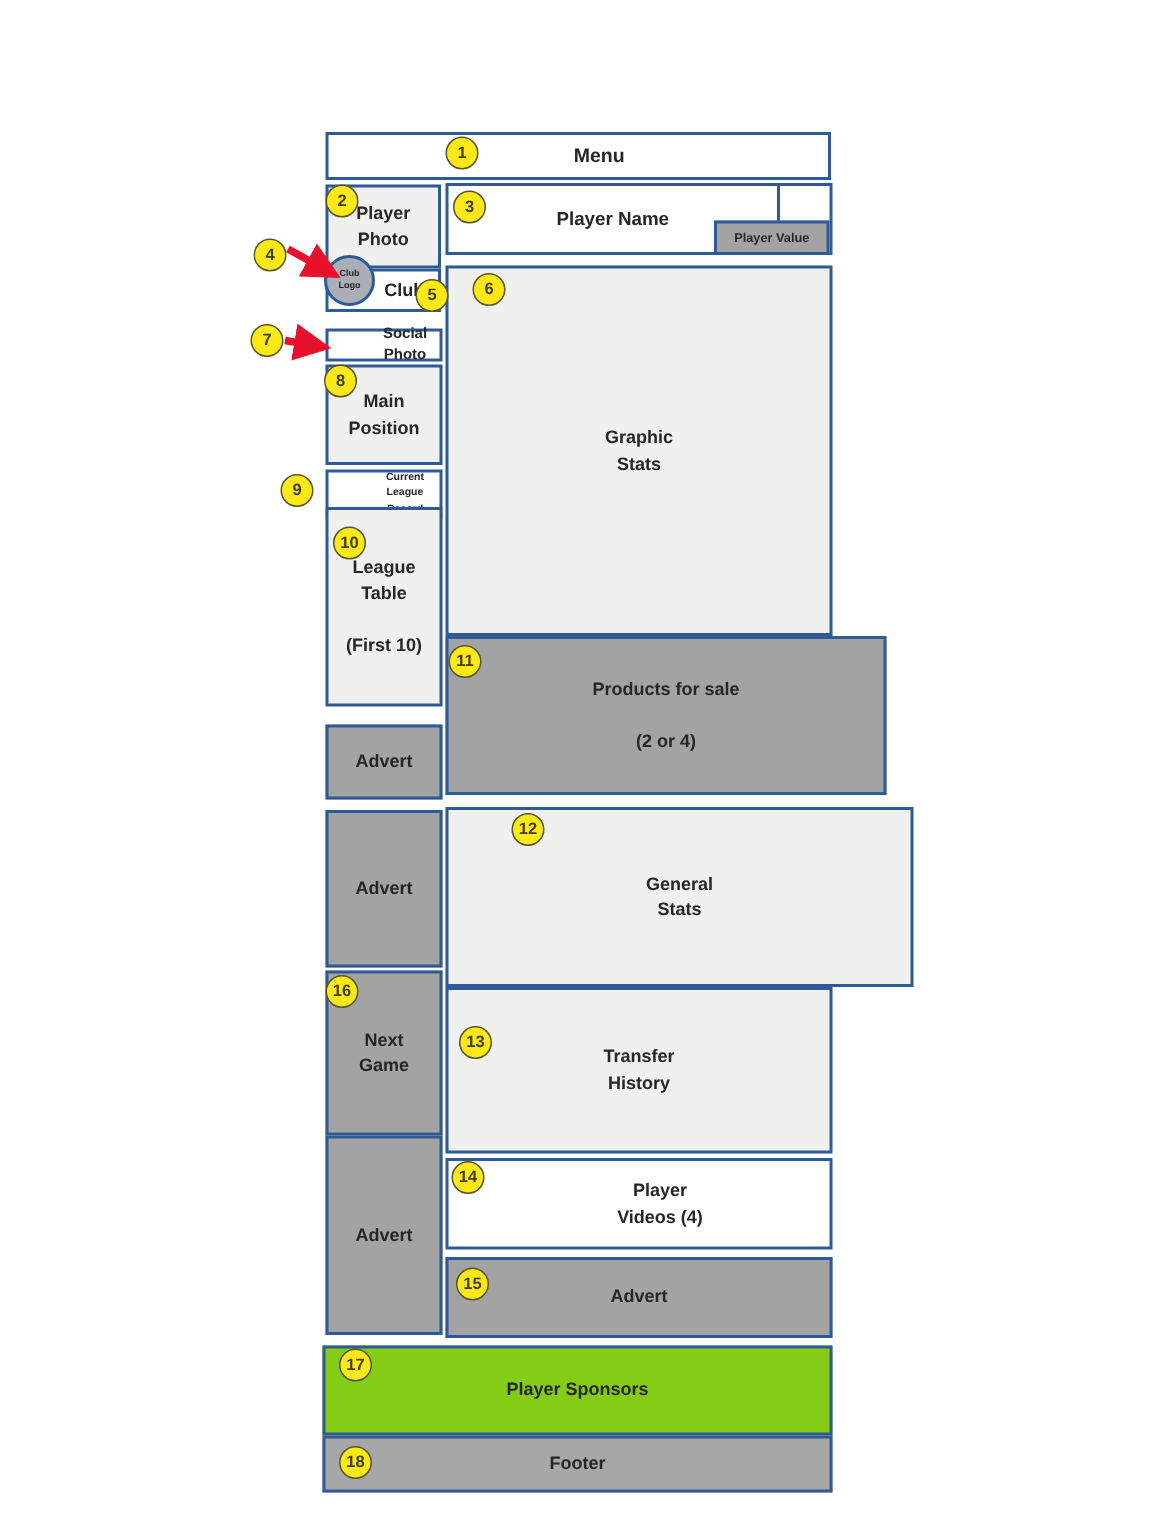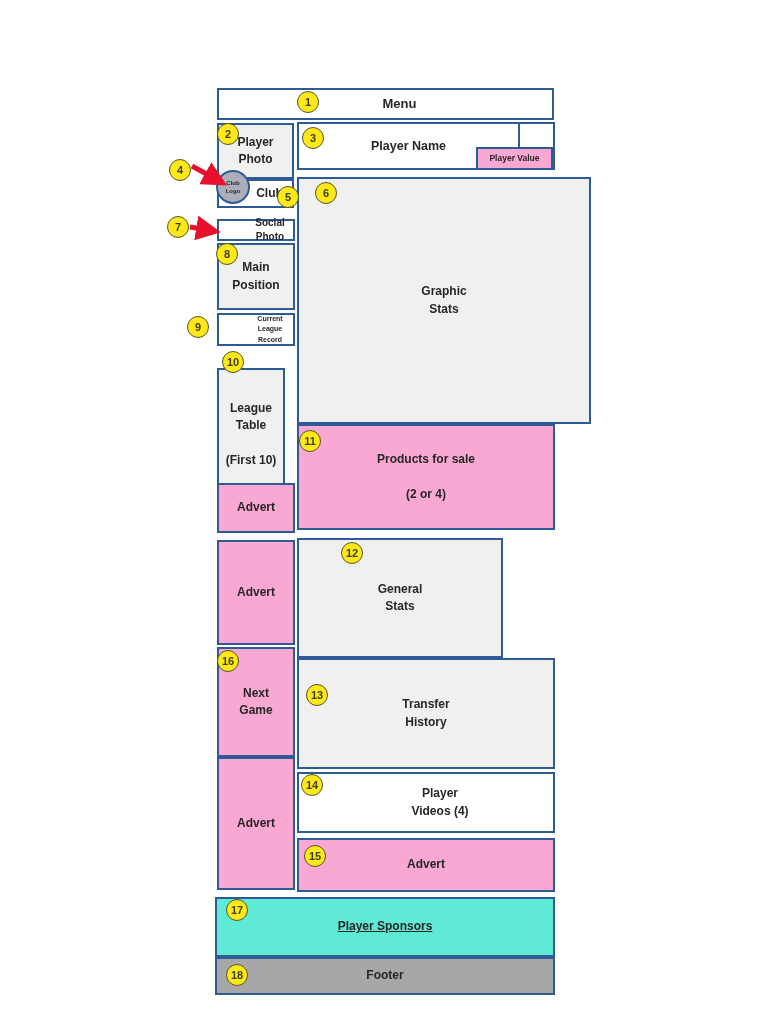--- a/index.html
+++ b/index.html
@@ -9,22 +9,22 @@
   }
   .box {
     position:absolute; box-sizing:border-box;
     border:2px solid #2e5a96;
     display:flex; align-items:center; justify-content:center;
     text-align:center; font-weight:bold; color:#262626;
     white-space:pre-line; line-height:1.45;
   }
   .fill-white  { background:#ffffff;padding-left:28px; }
   .fill-light  { background:#f0f0ef; }
-  .fill-gray   { background:#f9a8d4; }
-  .fill-sponsor{ background:#5eead4;text-decoration:underline; }
+  .fill-gray   { background:#a3a3a3; }
+  .fill-sponsor{ background:#84cc16; }
   .fill-footer { background:#a7a7a7; }
   .fs13 { font-size:13px; }
   .fs12 { font-size:12px; }
   .fs10 { font-size:10px; }
   .fs8  { font-size:8.5px; line-height:1.2; }
   .fs7  { font-size:7px;  line-height:1.5; }
 
   .marker {
     position:absolute; width:22px; height:22px; box-sizing:border-box;
     border-radius:50%; background:#ffe818; border:1.5px solid #56562a;
@@ -58,41 +58,41 @@
 Photo</div>
 <div class="box fill-white fs12" style="left:217px; top:179px; width:77px; height:29px;">Club</div>
 <div class="club-logo">Club
 Logo</div>
 
 <div class="box fill-white fs10" style="left:217px; top:219px; width:78px; height:22px;">Social Photo</div>
 <div class="box fill-light fs12" style="left:217px; top:243px; width:78px; height:67px;">Main
 Position</div>
 <div class="box fill-white fs7" style="left:217px; top:313px; width:78px; height:33px;">Current League
 Record</div>
-<div class="box fill-light fs12" style="left:217px; top:368px; width:68px; height:133px;">League
+<div class="box fill-light fs12" style="left:217px; top:338px; width:78px; height:133px;">League
 Table
 
 (First 10)</div>
 <div class="box fill-gray fs12" style="left:217px; top:483px; width:78px; height:50px;">Advert</div>
 <div class="box fill-gray fs12" style="left:217px; top:540px; width:78px; height:105px;">Advert</div>
 <div class="box fill-gray fs12" style="left:217px; top:647px; width:78px; height:110px;">Next
 Game</div>
 <div class="box fill-gray fs12" style="left:217px; top:757px; width:78px; height:133px;">Advert</div>
 
 <div class="box fill-white" style="left:297px; top:122px; width:258px; height:48px;"></div>
 <div class="header-divider"></div>
 <div class="name-label">Player Name</div>
 <div class="box fill-gray fs8" style="left:476px; top:147px; width:77px; height:23px; z-index:3;">Player Value</div>
 
-<div class="box fill-light fs12" style="left:297px; top:177px; width:294px; height:247px;">Graphic
+<div class="box fill-light fs12" style="left:297px; top:177px; width:258px; height:247px;">Graphic
 Stats</div>
-<div class="box fill-gray fs12" style="left:297px; top:424px; width:258px; height:106px;">Products for sale
+<div class="box fill-gray fs12" style="left:297px; top:424px; width:294px; height:106px;">Products for sale
 
 (2 or 4)</div>
-<div class="box fill-light fs12" style="left:297px; top:538px; width:206px; height:120px;">General
+<div class="box fill-light fs12" style="left:297px; top:538px; width:312px; height:120px;">General
 Stats</div>
 <div class="box fill-light fs12" style="left:297px; top:658px; width:258px; height:111px;">Transfer
 History</div>
 <div class="box fill-white fs12" style="left:297px; top:772px; width:258px; height:61px;">Player
 Videos (4)</div>
 <div class="box fill-gray fs12" style="left:297px; top:838px; width:258px; height:54px;">Advert</div>
 
 <div class="box fill-sponsor fs12" style="left:215px; top:897px; width:340px; height:60px;">Player Sponsors</div>
 <div class="box fill-footer fs12" style="left:215px; top:957px; width:340px; height:38px;">Footer</div>
 

